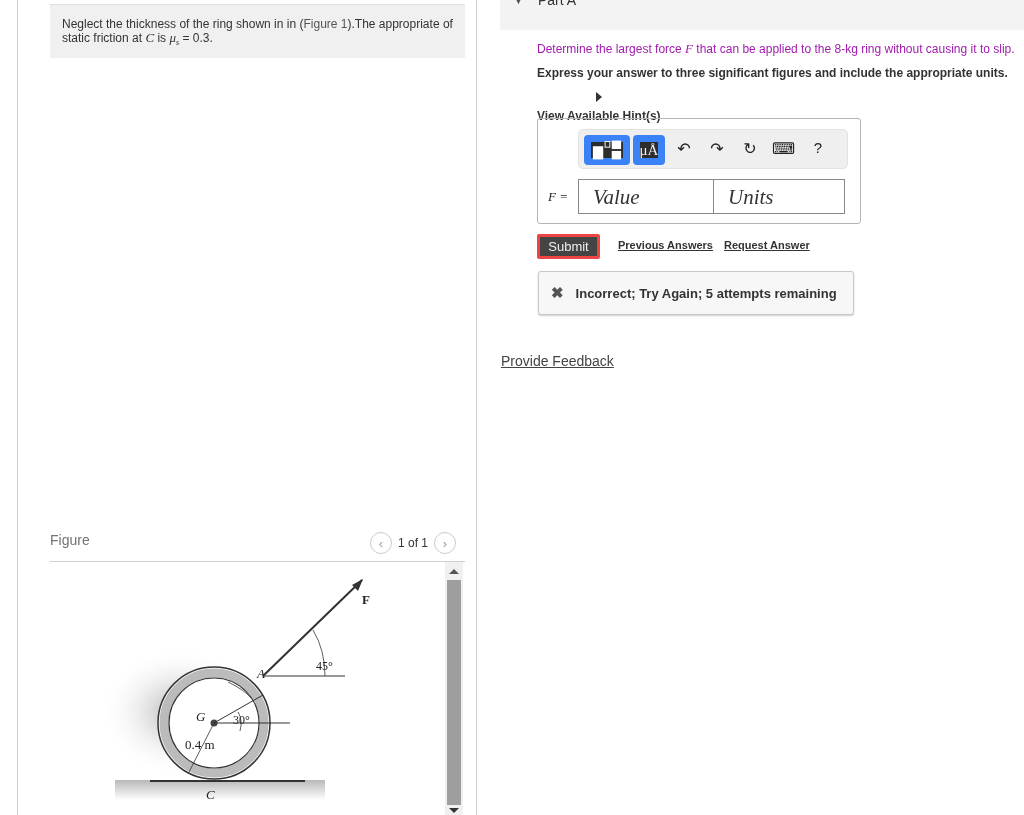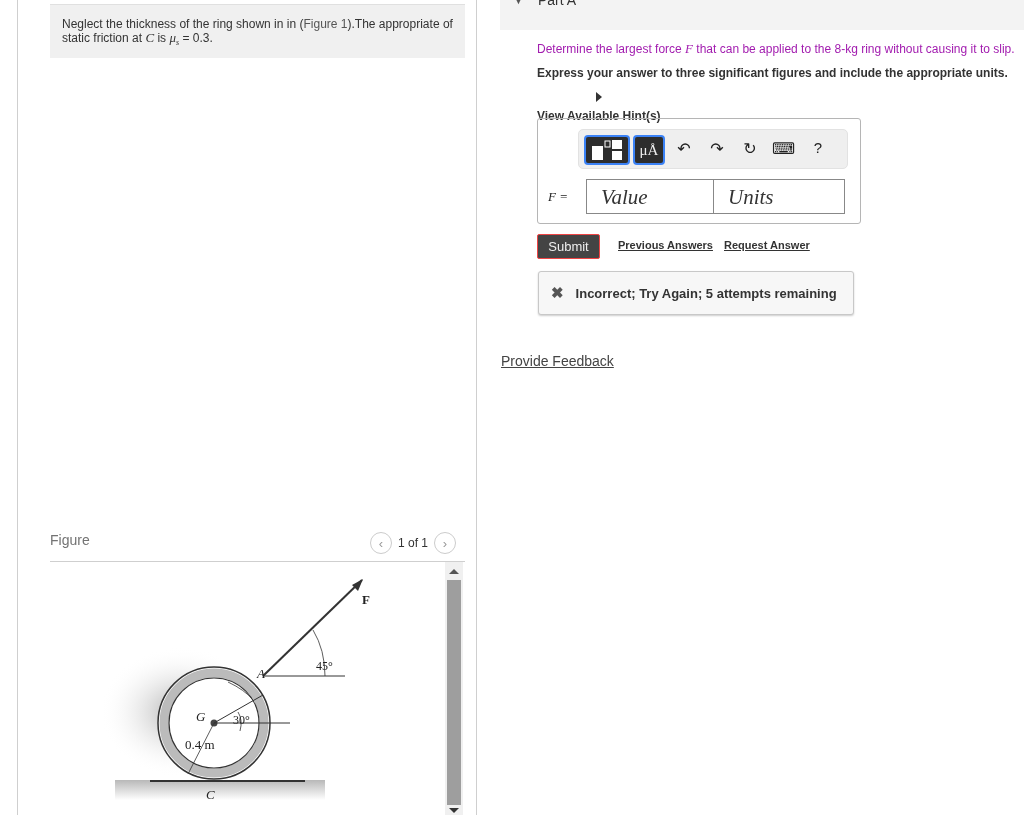--- a/index.html
+++ b/index.html
@@ -28,28 +28,28 @@
   .part-label { position: absolute; left: 38px; top: -8px; font-size: 14px; color: #333; }
   .part-caret { position: absolute; left: 14px; top: -4px; font-size: 9px; color: #555; }
 
   .question { position: absolute; left: 537px; top: 41px; font-size: 12px; color: #a21caf; }
   .instruction { position: absolute; left: 537px; top: 66px; font-size: 12px; font-weight: bold; color: #333; }
   .hint { position: absolute; left: 537px; top: 92px; font-size: 12px; font-weight: bold; color: #333; display: flex; align-items: center; gap: 7px; flex-direction: column; }
   .hint-caret { width: 0; height: 0; border-top: 5px solid transparent; border-bottom: 5px solid transparent; border-left: 6px solid #333; }
 
   .answer-box { position: absolute; left: 537px; top: 118px; width: 324px; height: 106px; border: 1px solid #b5b5b5; border-radius: 3px; }
   .toolbar { position: absolute; left: 40px; top: 10px; width: 270px; height: 40px; background: #efefef; border: 1px solid #e2e2e2; border-radius: 5px; }
-  .tb-btn-dark { position: absolute; top: 5px; height: 30px; background: #2d2d2d; border: 2px solid #3b82f6; border-radius: 4px; display: flex; align-items: center; justify-content: center; color: #eee; }
+  .tb-btn-dark { position: absolute; top: 5px; height: 30px; background: #2d2d2d; border: 7px solid #3b82f6; border-radius: 4px; display: flex; align-items: center; justify-content: center; color: #eee; }
   .tb-icon { position: absolute; top: 9px; font-size: 16px; color: #222; width: 22px; text-align: center; }
   .eq-label { position: absolute; left: 10px; top: 70px; font-size: 12px; }
   .input-val, .input-unit { position: absolute; top: 60px; height: 35px; border: 1px solid #888; background: #fff; font-family: "Liberation Serif", serif; font-style: italic; font-size: 21px; color: #333; padding: 5px 0 0 14px; }
-  .input-val { left: 48px; width: 143px; }
+  .input-val { left: 40px; width: 143px; }
   .input-unit { left: 175px; width: 132px; }
 
-  .submit-btn { position: absolute; left: 537px; top: 234px; width: 63px; height: 25px; background: #444; border: 1px solid #ef4444; border-radius: 2px; color: #eee; font-size: 13px; display: flex; align-items: center; justify-content: center; }
+  .submit-btn { position: absolute; left: 537px; top: 234px; width: 63px; height: 25px; background: #444; border: 3px solid #ef4444; border-radius: 2px; color: #eee; font-size: 13px; display: flex; align-items: center; justify-content: center; }
   .link-prev, .link-req { position: absolute; top: 239px; font-size: 11px; font-weight: bold; color: #333; text-decoration: underline; }
   .link-prev { left: 618px; }
   .link-req { left: 724px; }
 
   .feedback-box { position: absolute; left: 538px; top: 271px; width: 316px; height: 44px; background: #f7f7f7; border: 1px solid #c8c8c8; border-radius: 3px; box-shadow: 0 1px 2px rgba(0,0,0,0.2); display: flex; align-items: center; padding-left: 12px; gap: 12px; font-size: 13px; font-weight: bold; color: #333; }
   .x-icon { font-size: 15px; color: #555; }
   .provide-feedback { position: absolute; left: 501px; top: 353px; font-size: 14px; color: #444; text-decoration: underline; }
 </style>
 </head>
 <body>

